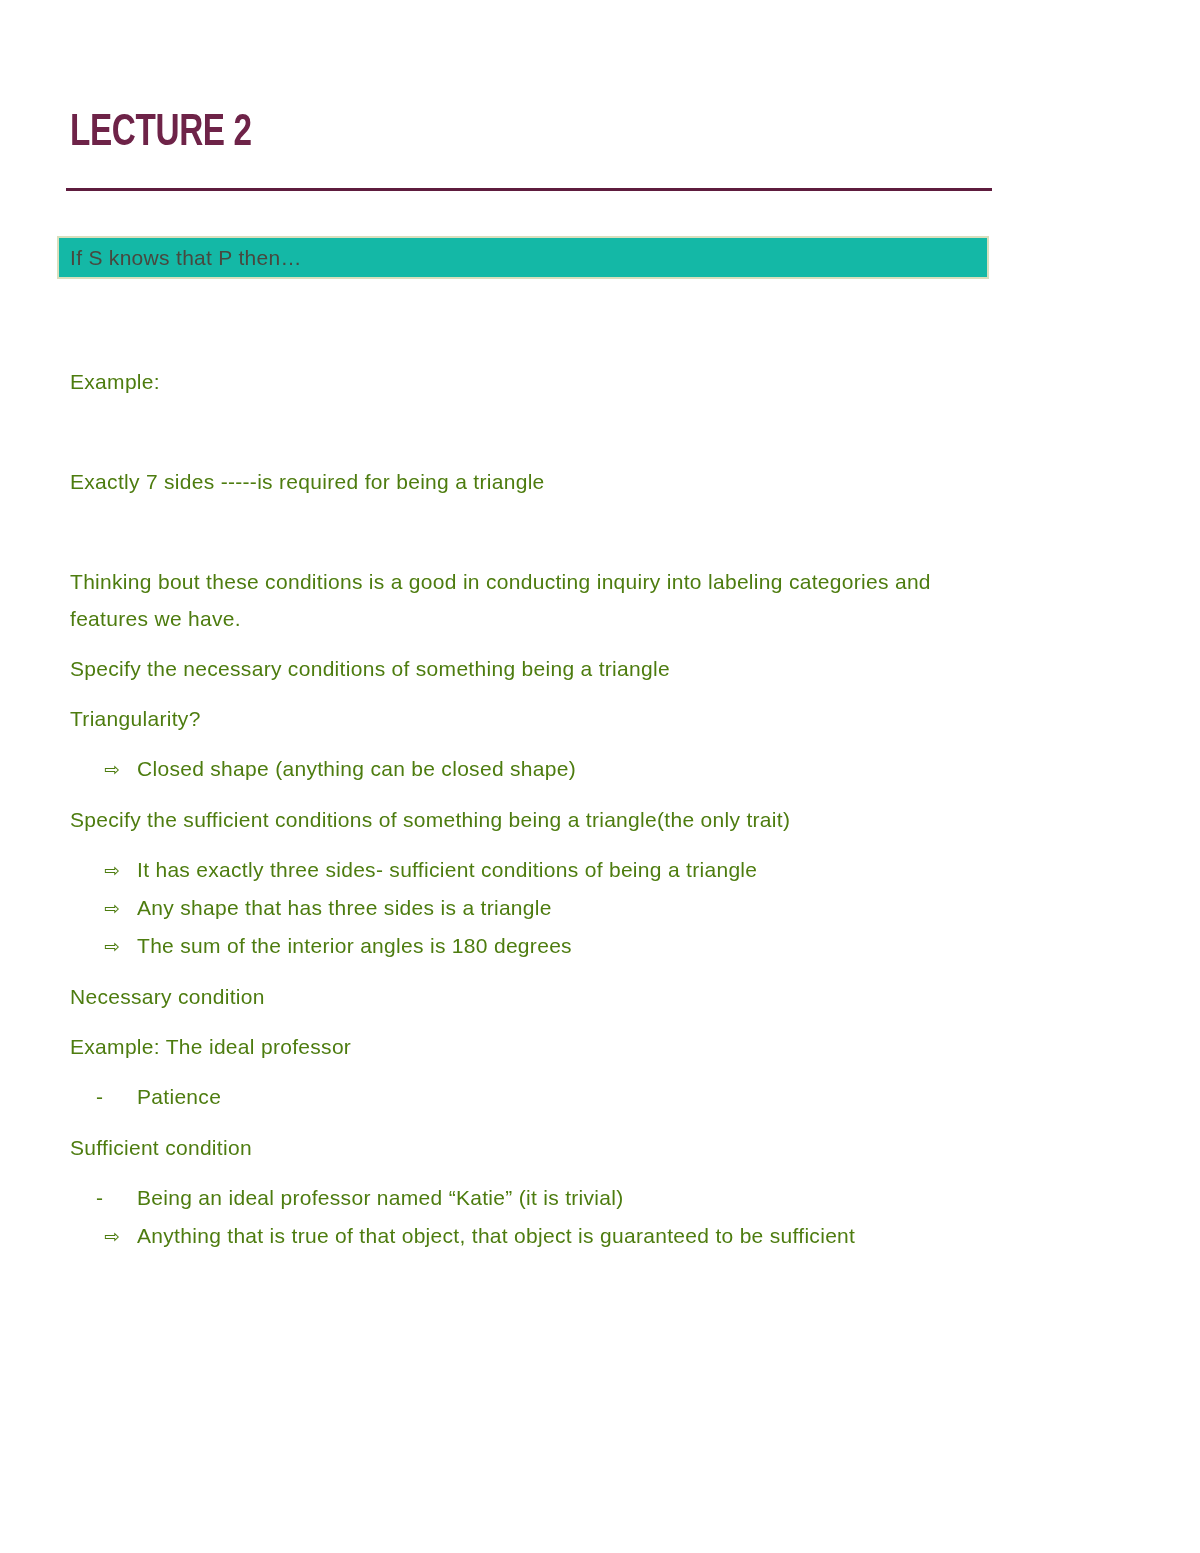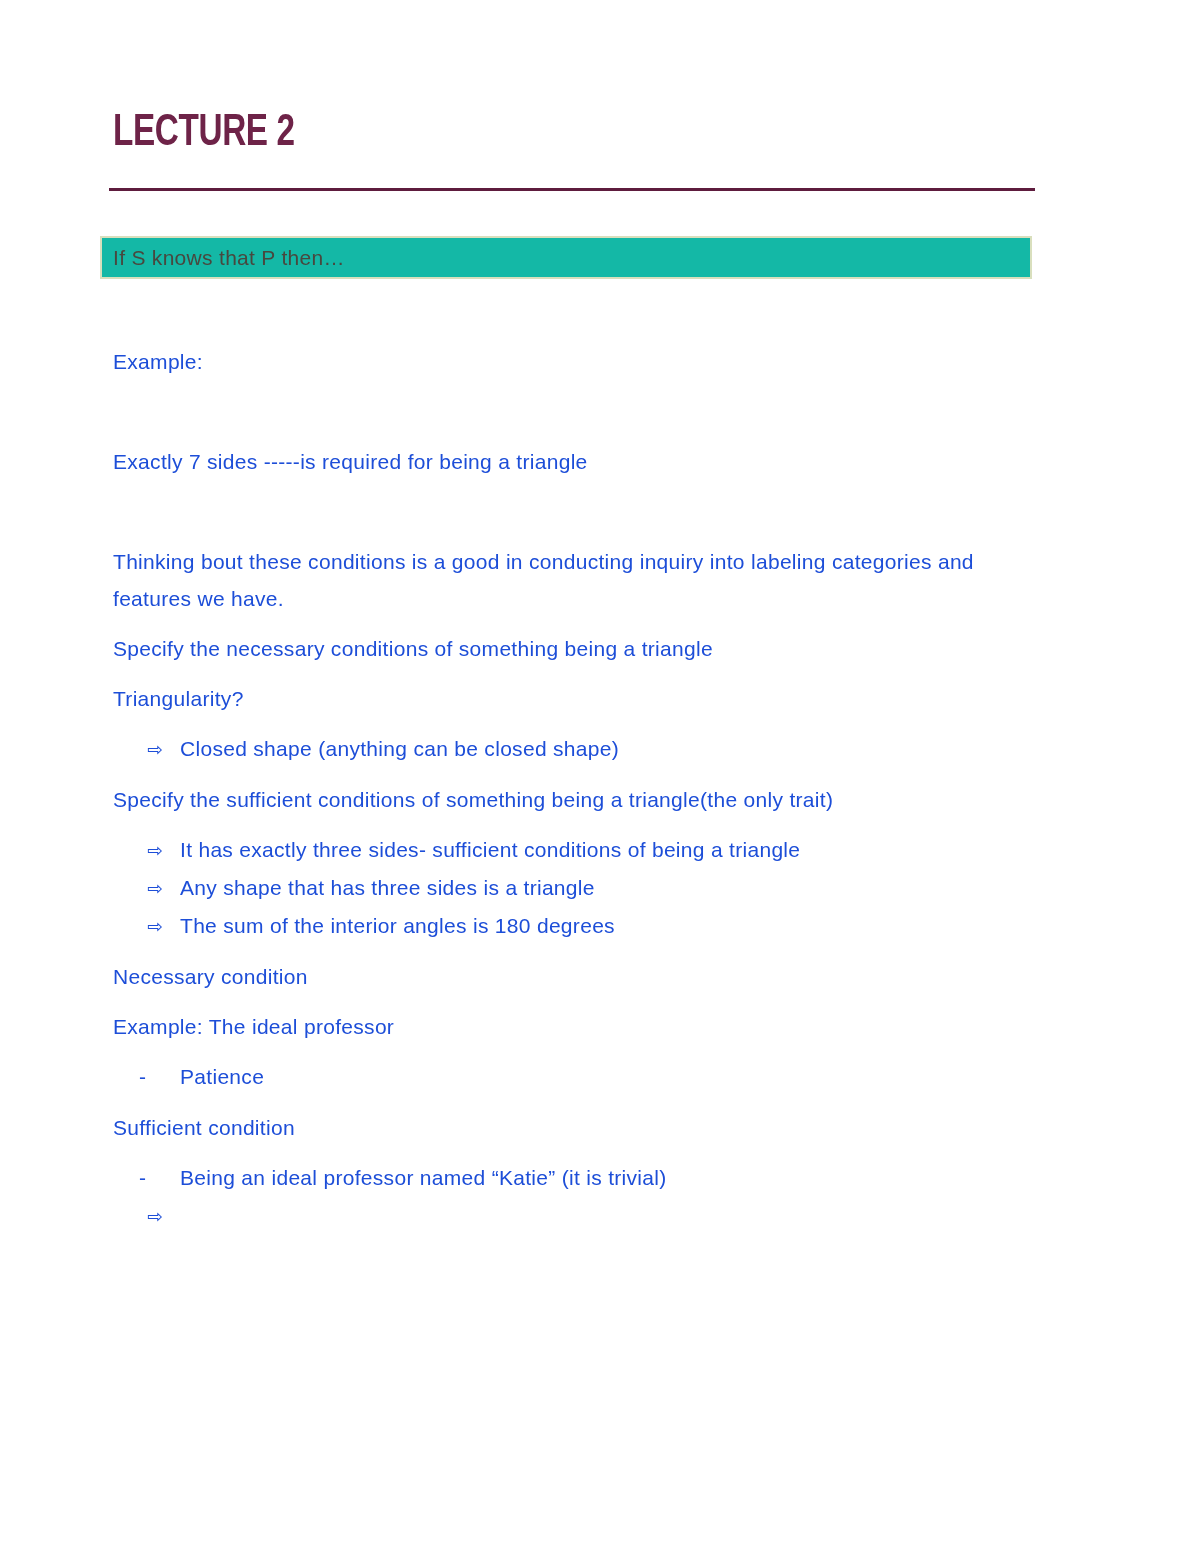--- a/index.html
+++ b/index.html
@@ -10,21 +10,21 @@
   body {
     width: 1200px;
     height: 1553px;
     font-family: "Liberation Sans", sans-serif;
     overflow: hidden;
   }
   .page {
     box-sizing: border-box;
     width: 1200px;
     height: 1553px;
-    padding: 104px 137px 0 113px;
+    padding: 104px 137px 0 70px;
     background: #ffffff;
   }
   h1.doc-title {
     margin: 0;
     color: #6e2348;
     font-size: 45px;
     line-height: 52px;
     font-weight: bold;
     letter-spacing: -0.5px;
     white-space: nowrap;
@@ -46,26 +46,26 @@
     background: #14b8a6;
     border: 2px solid #d9dfbd;
     display: flex;
     align-items: center;
     padding-left: 11px;
     font-size: 21px;
     color: #48483f;
     letter-spacing: 0.3px;
   }
   .content {
-    margin-top: 64px;
+    margin-top: 84px;
     width: 920px;
     font-size: 21px;
     line-height: 37px;
     letter-spacing: 0.3px;
-    color: #1d4ed8;
+    color: #4d7c0f;
   }
   .content p {
     margin: 0 0 13px 0;
   }
   .spacer {
     height: 50px;
   }
   ul.flat-list {
     list-style: none;
     margin: 0 0 13px 0;
@@ -162,17 +162,18 @@
 
     <p>Sufficient condition</p>
 
     <ul class="flat-list">
       <li>
         <span class="marker dash">-</span>
         <span class="li-text">Being an ideal professor named “Katie” (it is trivial)</span>
       </li>
       <li class="wrap-narrow">
         <span class="marker">⇨</span>
+        <span class="li-text">Anything that is true of that object, that object is guaranteed to be sufficient</span>
       </li>
     </ul>
 
   </div>
 </div>
 
 </body></html>

